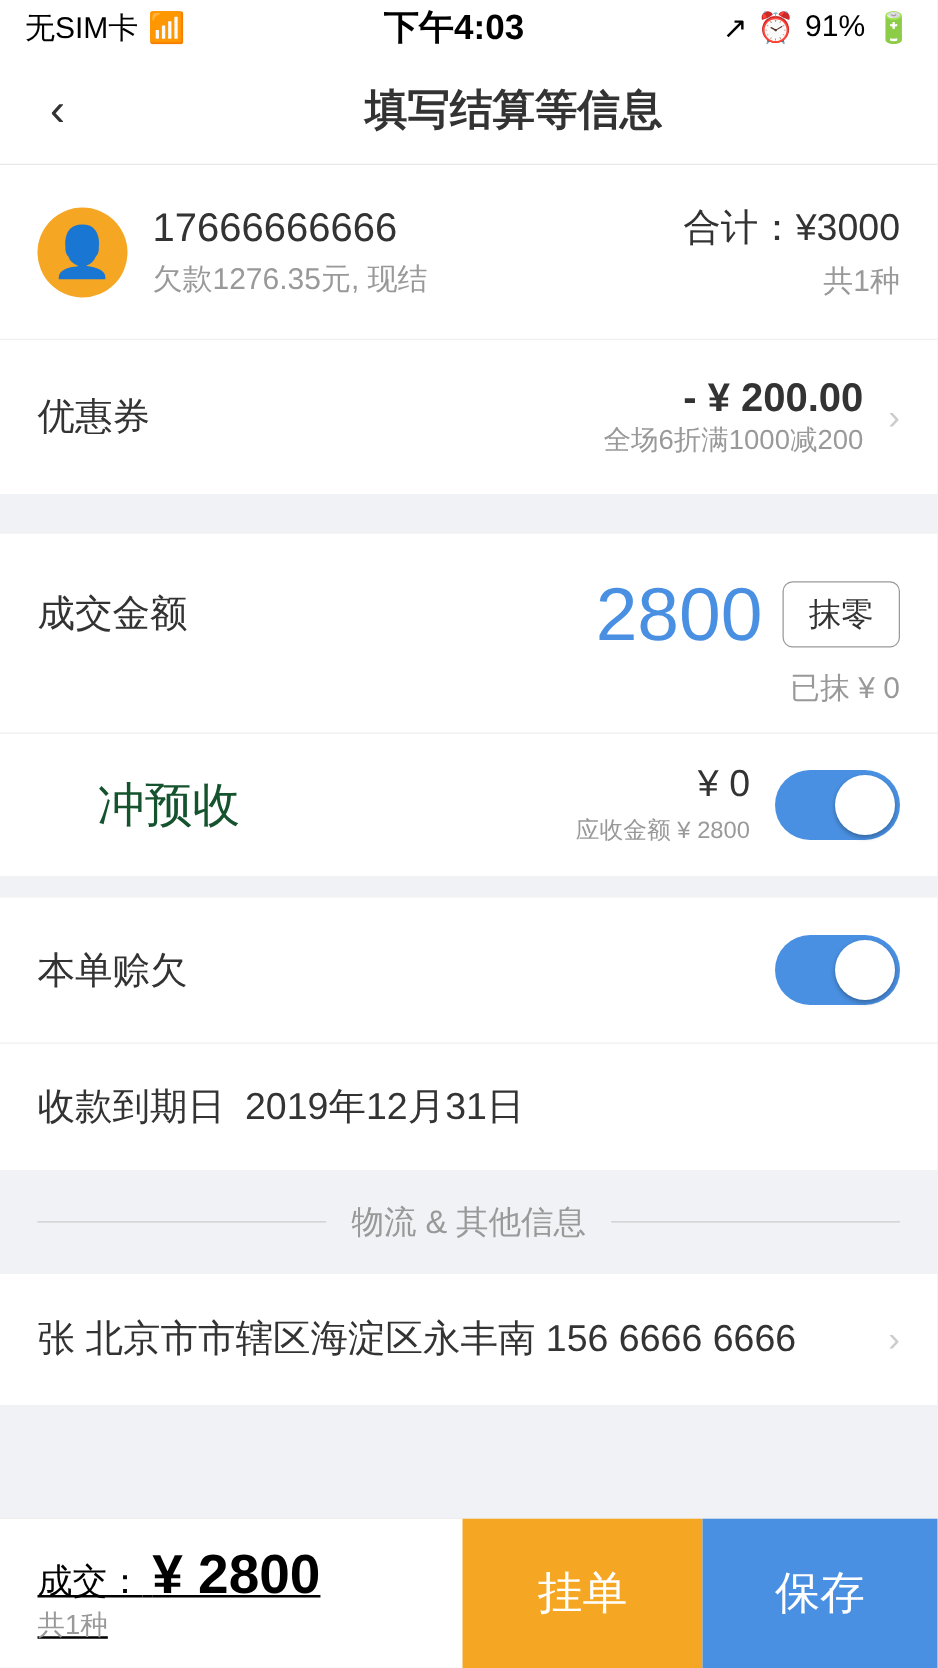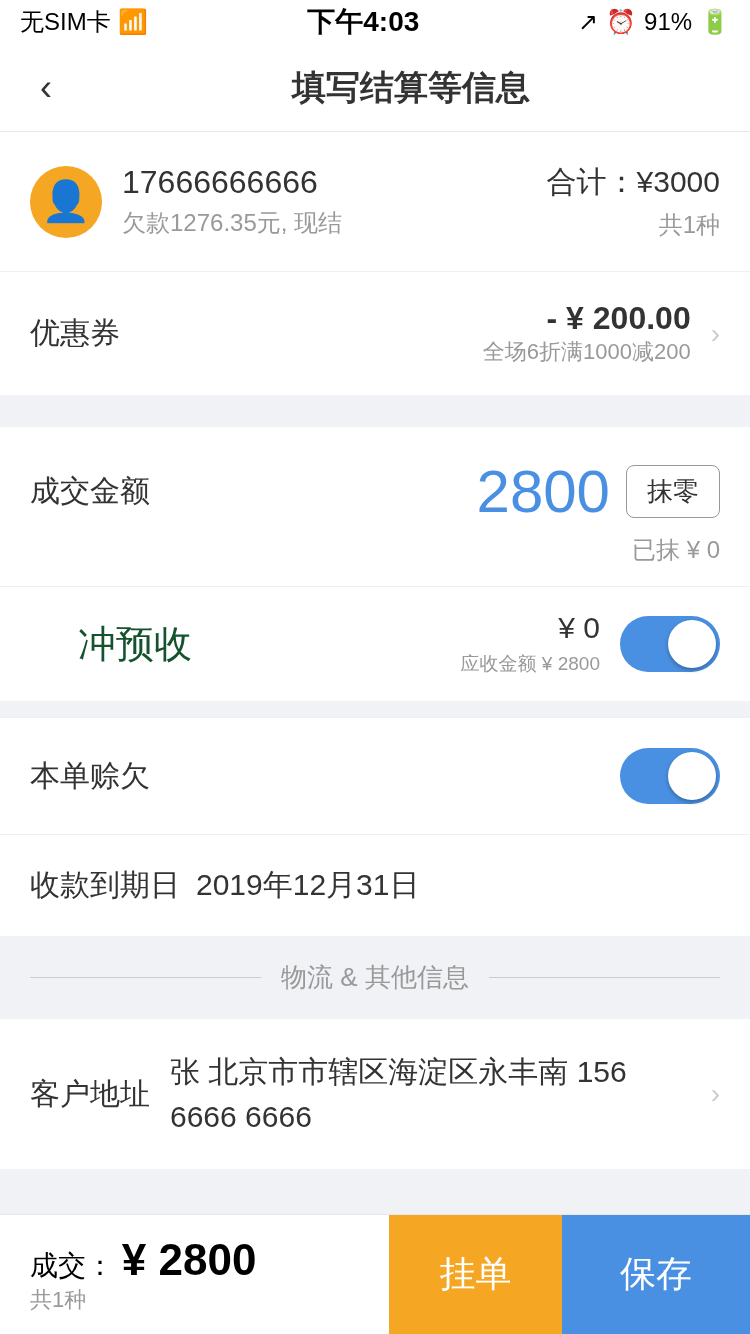--- a/index.html
+++ b/index.html
@@ -238,25 +238,26 @@
       width: 750px;
       height: 120px;
       background: #fff;
       display: flex;
       align-items: center;
       border-top: 1px solid #e8e8e8;
     }
     .bottom-deal-info {
       flex: 1;
       padding: 0 30px;
+      text-decoration: underline;
     }
     .bottom-deal-count { font-size: 22px; color: #999; }
     .bottom-btn-pending {
       height: 120px;
-      width: 173px;
+      width: 192px;
       background: #f5a623;
       display: flex;
       align-items: center;
       justify-content: center;
       font-size: 36px;
       color: #fff;
       cursor: pointer;
       font-weight: 500;
     }
     .bottom-btn-save {
@@ -365,21 +366,20 @@
   </div>
 </div>
 
 <div class="logistics-divider">
   <div class="logistics-line"></div>
   <span class="logistics-text">物流 &amp; 其他信息</span>
   <div class="logistics-line"></div>
 </div>
 
 <div class="address-section section">
-  <span class="address-label">客户地址</span>
   <span class="address-value">张 北京市市辖区海淀区永丰南 156 6666 6666</span>
   <span class="chevron-right">›</span>
 </div>
 
 <div class="bottom-space"></div>
 
 <div class="bottom-bar">
   <div class="bottom-deal-info">
     <div>
       <span>成交：</span>

